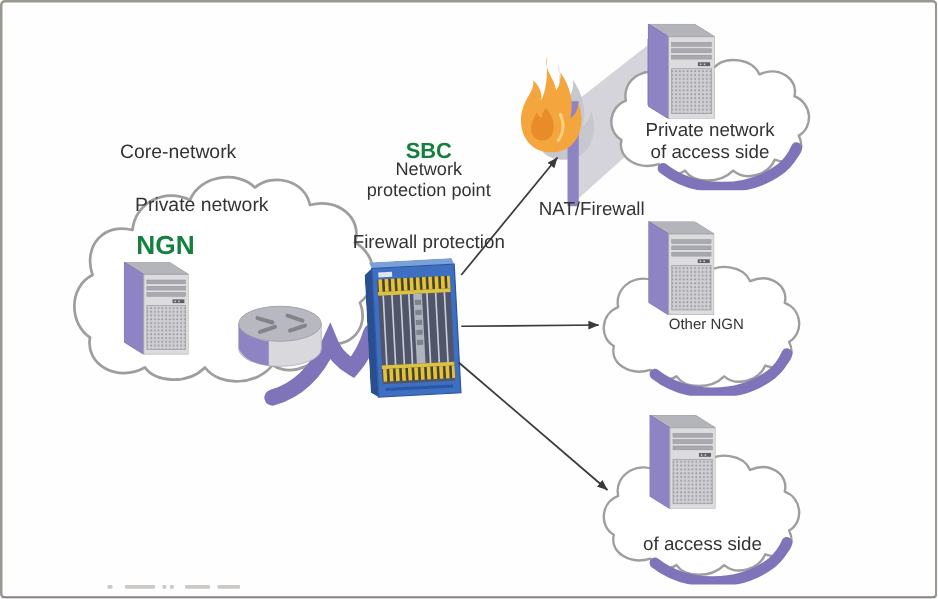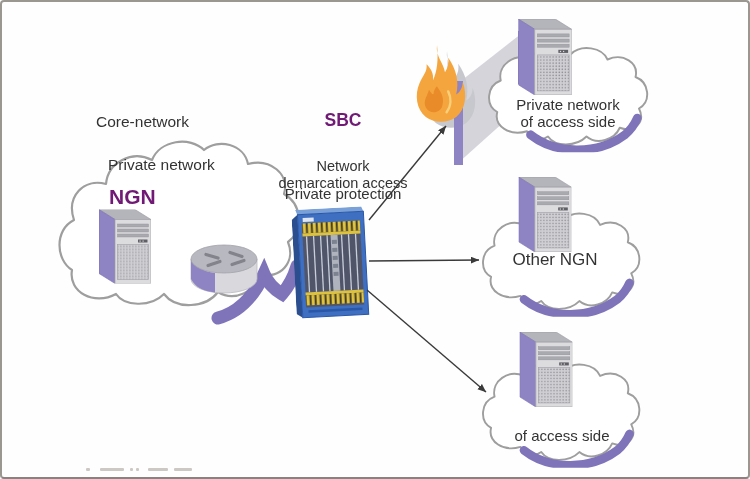--- a/index.html
+++ b/index.html
@@ -4,21 +4,21 @@
 <style>
   html,body{margin:0;padding:0;background:#fff;}
   #stage{
     position:relative;width:750px;height:479px;box-sizing:border-box;
     background:#fefefe;border:2px solid #9a9690;border-bottom-color:#878380;
     border-radius:4px;overflow:hidden;
     font-family:"Liberation Sans","DejaVu Sans",sans-serif;color:#2e2e2e;
   }
   .abs{position:absolute;}
   .lbl{position:absolute;white-space:nowrap;color:#333;font-size:15px;line-height:17px;text-align:center;}
-  .lbl.bold{font-weight:bold;color:#701a75;}
+  .lbl.bold{font-weight:bold;color:#15803d;}
   .lbl.center{text-align:center;white-space:normal;}
   svg{display:block;}
   .bar{position:absolute;background:#8e83c3;}
   .wm{position:absolute;top:466px;left:84px;display:flex;align-items:center;}
   .wm div{height:3px;background:#ccc8c4;border-radius:1px;}
 </style>
 </head>
 <body>
 
 <div id="stage">
@@ -163,32 +163,33 @@
       <line x1="367" y1="259" x2="477" y2="258" marker-end="url(#ah)"></line>
       <line x1="365" y1="288" x2="484" y2="390" marker-end="url(#ah)"></line>
     </g>
   </svg>
 
   <div class="lbl" style="left:94px;top:111px;font-size:15.5px">Core-network</div>
   <div class="lbl" style="left:106px;top:154px;font-size:15.5px">Private network</div>
   <div class="lbl bold" style="left:107px;top:186px;font-size:21px">NGN</div>
 
   <div class="lbl bold center" style="left:266px;top:110px;width:150px;font-size:17.5px">SBC</div>
-  <div class="lbl center" style="left:266px;top:156px;width:150px;font-size:14.5px;line-height:16.5px">
+  <div class="lbl center" style="left:266px;top:126px;width:150px;font-size:14.5px;line-height:16.5px">
     <span>Network</span><br>
-    <span>demarcation access</span>
-  </div>
-  <div class="lbl center" style="left:261px;top:183px;width:160px;font-size:15px">Private protection</div>
-
+    <span>protection point</span>
+  </div>
+  <div class="lbl center" style="left:261px;top:183px;width:160px;font-size:15px">Firewall protection</div>
+
+  <div class="lbl" style="left:429px;top:157px;font-size:15px">NAT/Firewall</div>
 
   <div class="lbl center" style="left:491px;top:94px;width:150px;font-size:15px">
     <span>Private network</span><br>
     <span>of access side</span>
   </div>
-  <div class="lbl center" style="left:483px;top:249px;width:140px;font-size:17px">Other NGN</div>
+  <div class="lbl center" style="left:493px;top:249px;width:140px;font-size:12px">Other NGN</div>
   <div class="lbl center" style="left:486px;top:407px;width:148px;font-size:15px;line-height:17.5px">
     <br>
     <span>of access side</span>
   </div>
 
   <div class="wm">
     <div style="width:4px"></div>
       <div style="width:10px;background:transparent"></div>
     <div style="width:24px"></div>
       <div style="width:6px;background:transparent"></div>

